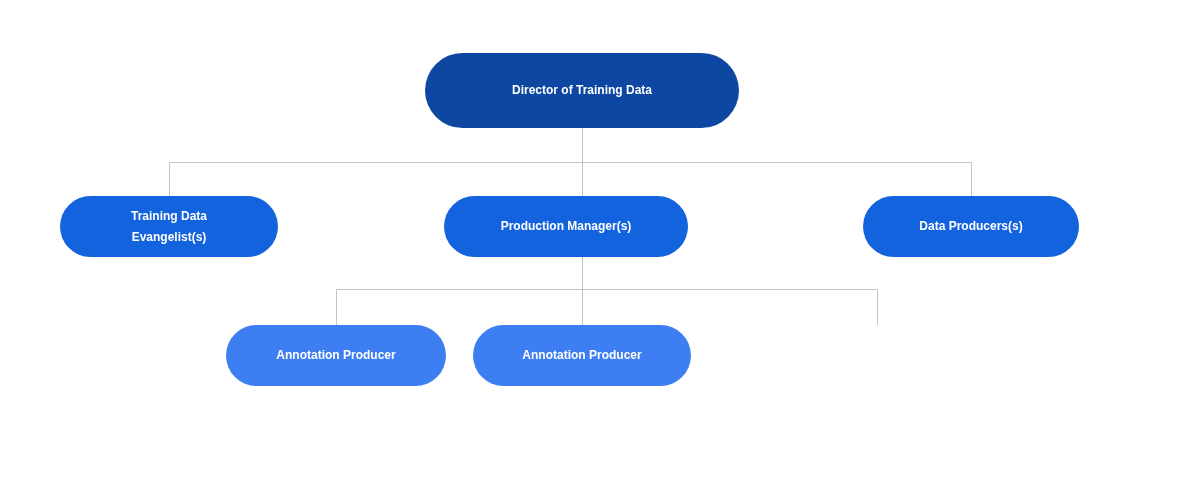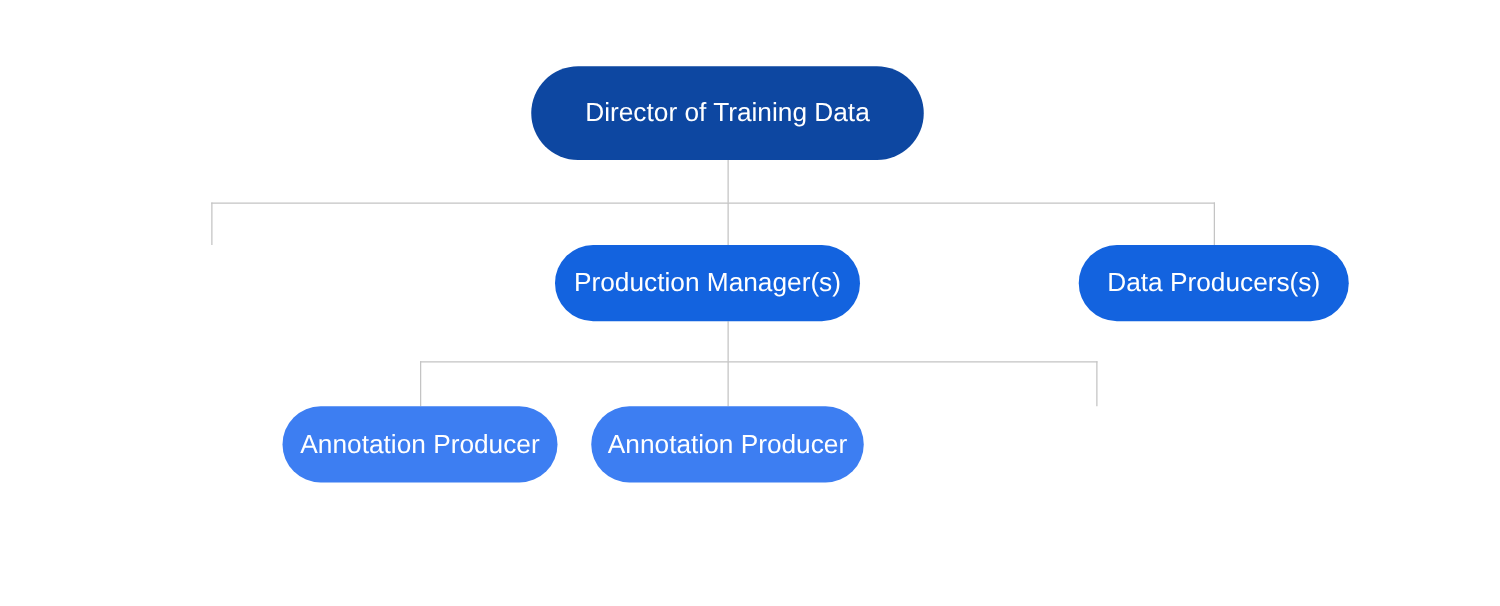--- a/index.html
+++ b/index.html
@@ -15,24 +15,25 @@
     font-family: "Liberation Sans", sans-serif;
     overflow: hidden;
   }
   .node {
     position: absolute;
     display: flex;
     align-items: center;
     justify-content: center;
     text-align: center;
     color: var(--text, #ffffff);
-    font-size: 21px;
+    font-size: 12px;
     line-height: 21px;
     white-space: pre-line;
     box-sizing: border-box;
+    font-weight: bold;
   }
   .lvl1 {
     background: var(--level1-fill, #0d47a1);
     border-radius: 38px;
   }
   .lvl2 {
     background: var(--level2-fill, #1363df);
     border-radius: 31px;
   }
   .lvl3 {
@@ -77,19 +78,21 @@
   <div class="conn" id="c-v-l2-b"></div>
   <div class="conn" id="c-v-l2-c"></div>
   <div class="conn" id="c-v-pm"></div>
   <div class="conn" id="c-h-2"></div>
   <div class="conn" id="c-v-l3-a"></div>
   <div class="conn" id="c-v-l3-b"></div>
   <div class="conn" id="c-v-l3-c"></div>
 
   <div class="node lvl1" id="node-root">Director of Training Data</div>
 
+  <div class="node lvl2" id="node-evangelist">Training Data
+Evangelist(s)</div>
   <div class="node lvl2" id="node-prod-mgr">Production Manager(s)</div>
   <div class="node lvl2" id="node-data-eng">Data Producers(s)</div>
 
   <div class="node lvl3" id="node-ap1">Annotation Producer</div>
   <div class="node lvl3" id="node-ap2">Annotation Producer</div>
 
 </div>
 
 </body></html>

